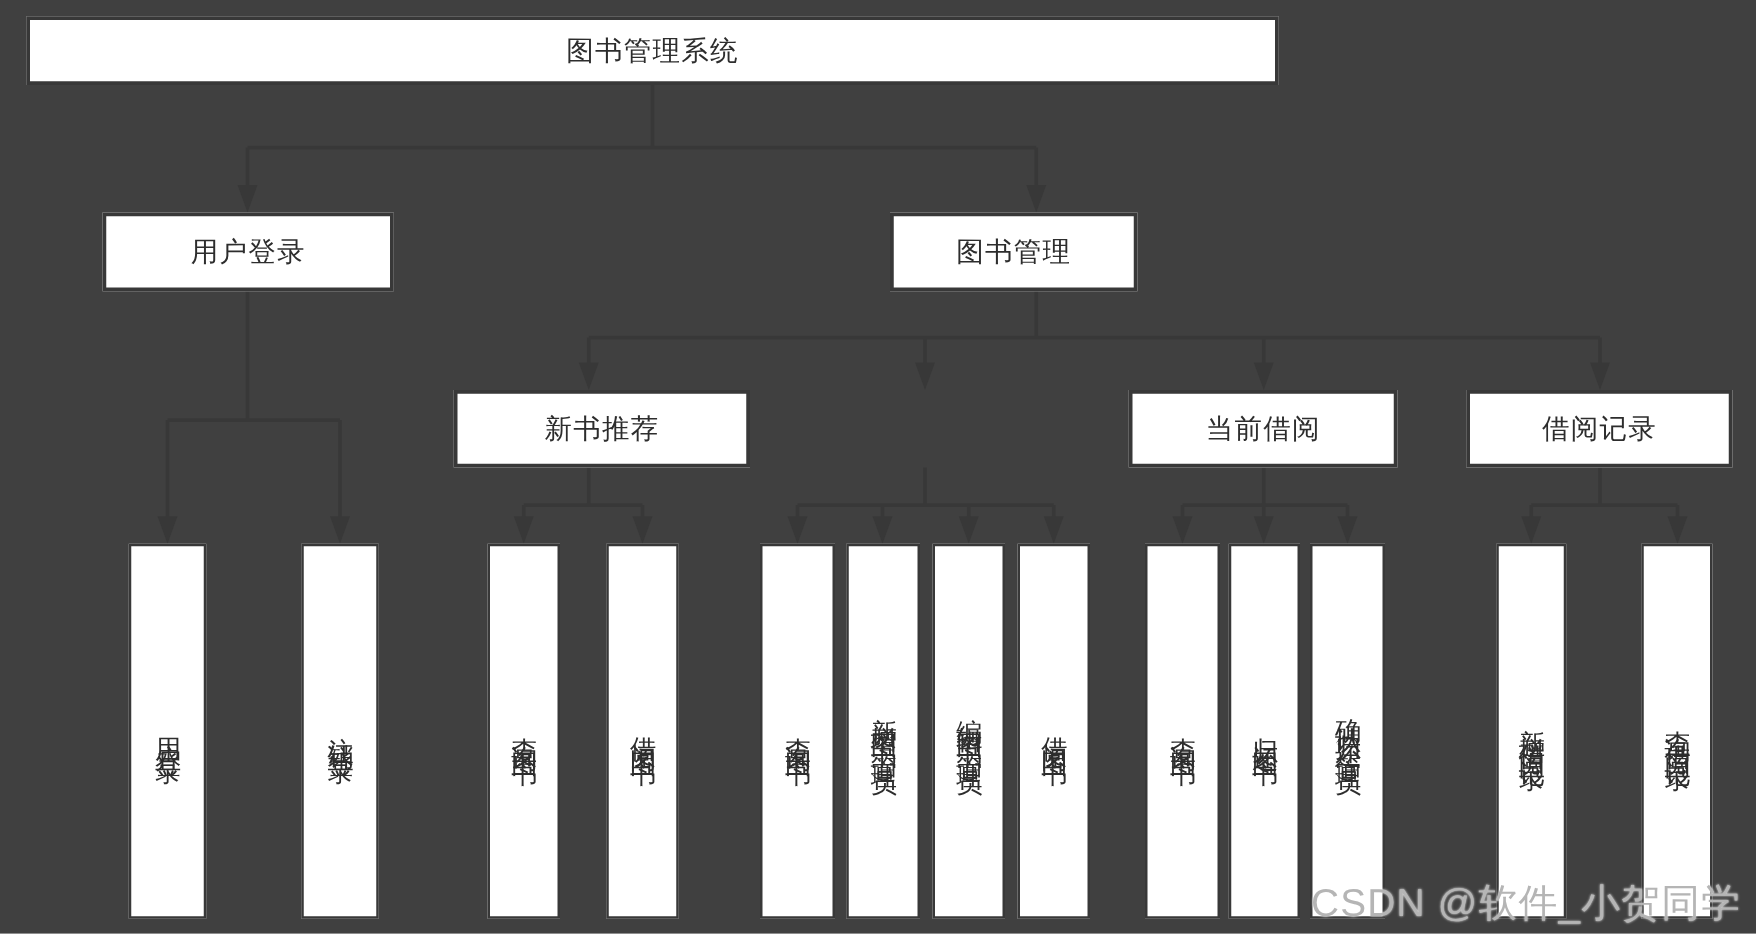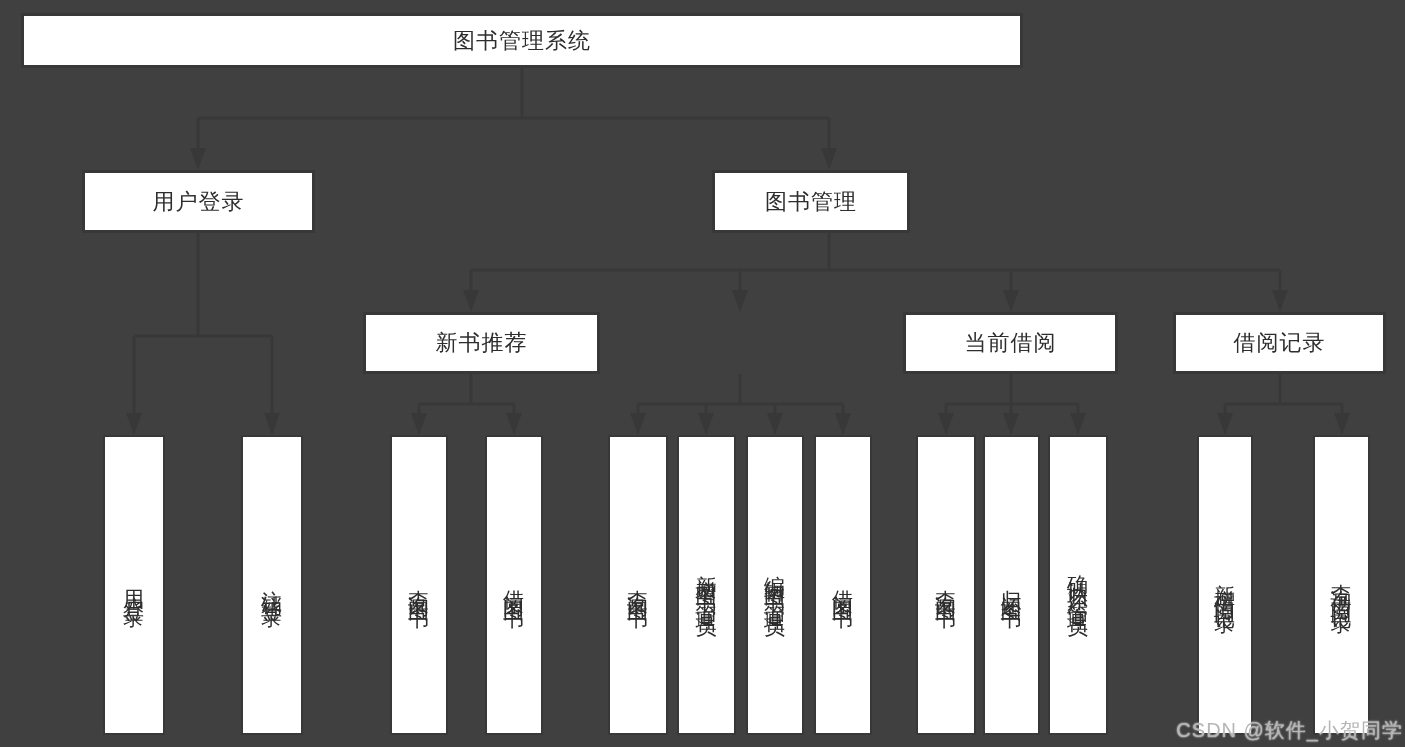--- a/index.html
+++ b/index.html
@@ -13,22 +13,22 @@
     box-sizing:border-box;display:flex;align-items:center;justify-content:center;
     color:#2d2d2d;z-index:2;
   }
   .hbox{font-size:22px;letter-spacing:1px;white-space:nowrap;}
   .vbox{font-size:21px;border-width:2.5px;}
   .vbox .vtext{
     writing-mode:vertical-rl;text-orientation:mixed;
     letter-spacing:6px;line-height:1;
   }
   .watermark{
-    position:absolute;right:2px;bottom:3px;z-index:5;
-    color:#b5b5b5;font-size:20px;letter-spacing:1px;white-space:nowrap;
+    position:absolute;right:12px;bottom:3px;z-index:5;
+    color:#b5b5b5;font-size:31px;letter-spacing:1px;white-space:nowrap;
     text-shadow:0 0 2px #ffffff;
   }
 </style>
 </head>
 <body>
 
 <div class="canvas">
 
   <svg class="connectors" width="1405" height="747" viewBox="0 0 1405 747">
     <g stroke="#383838" stroke-width="3" fill="none">

